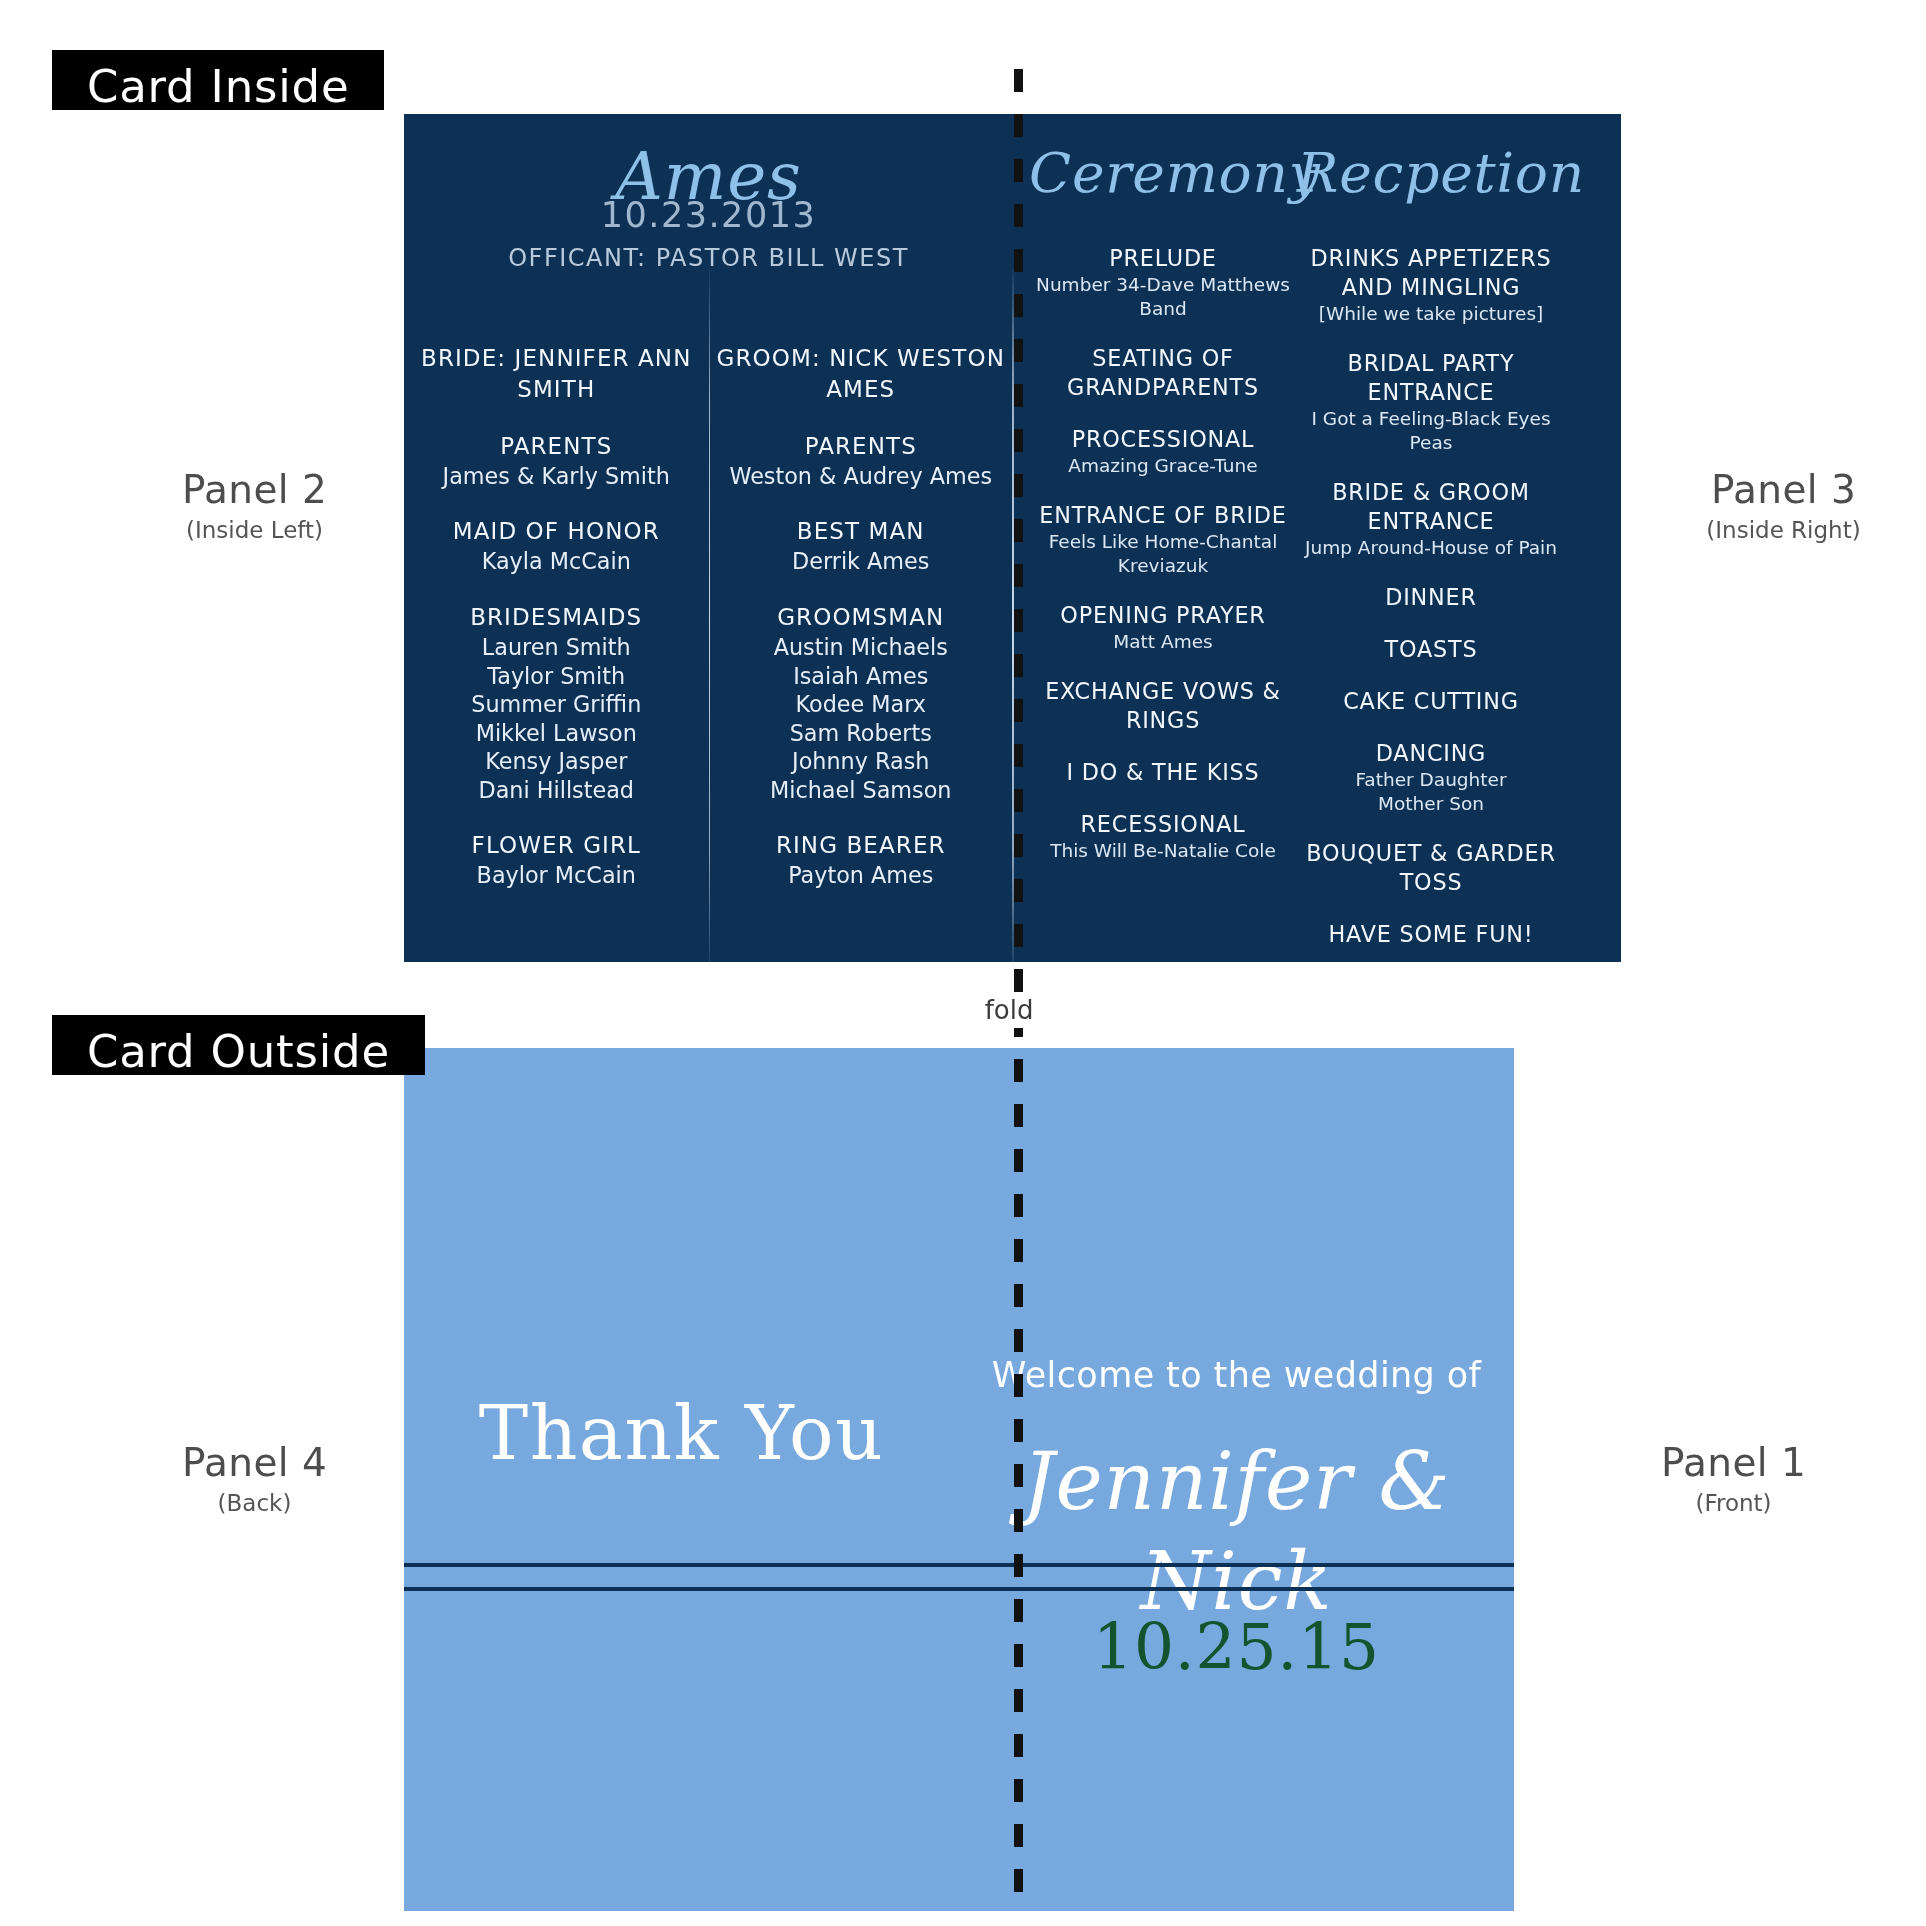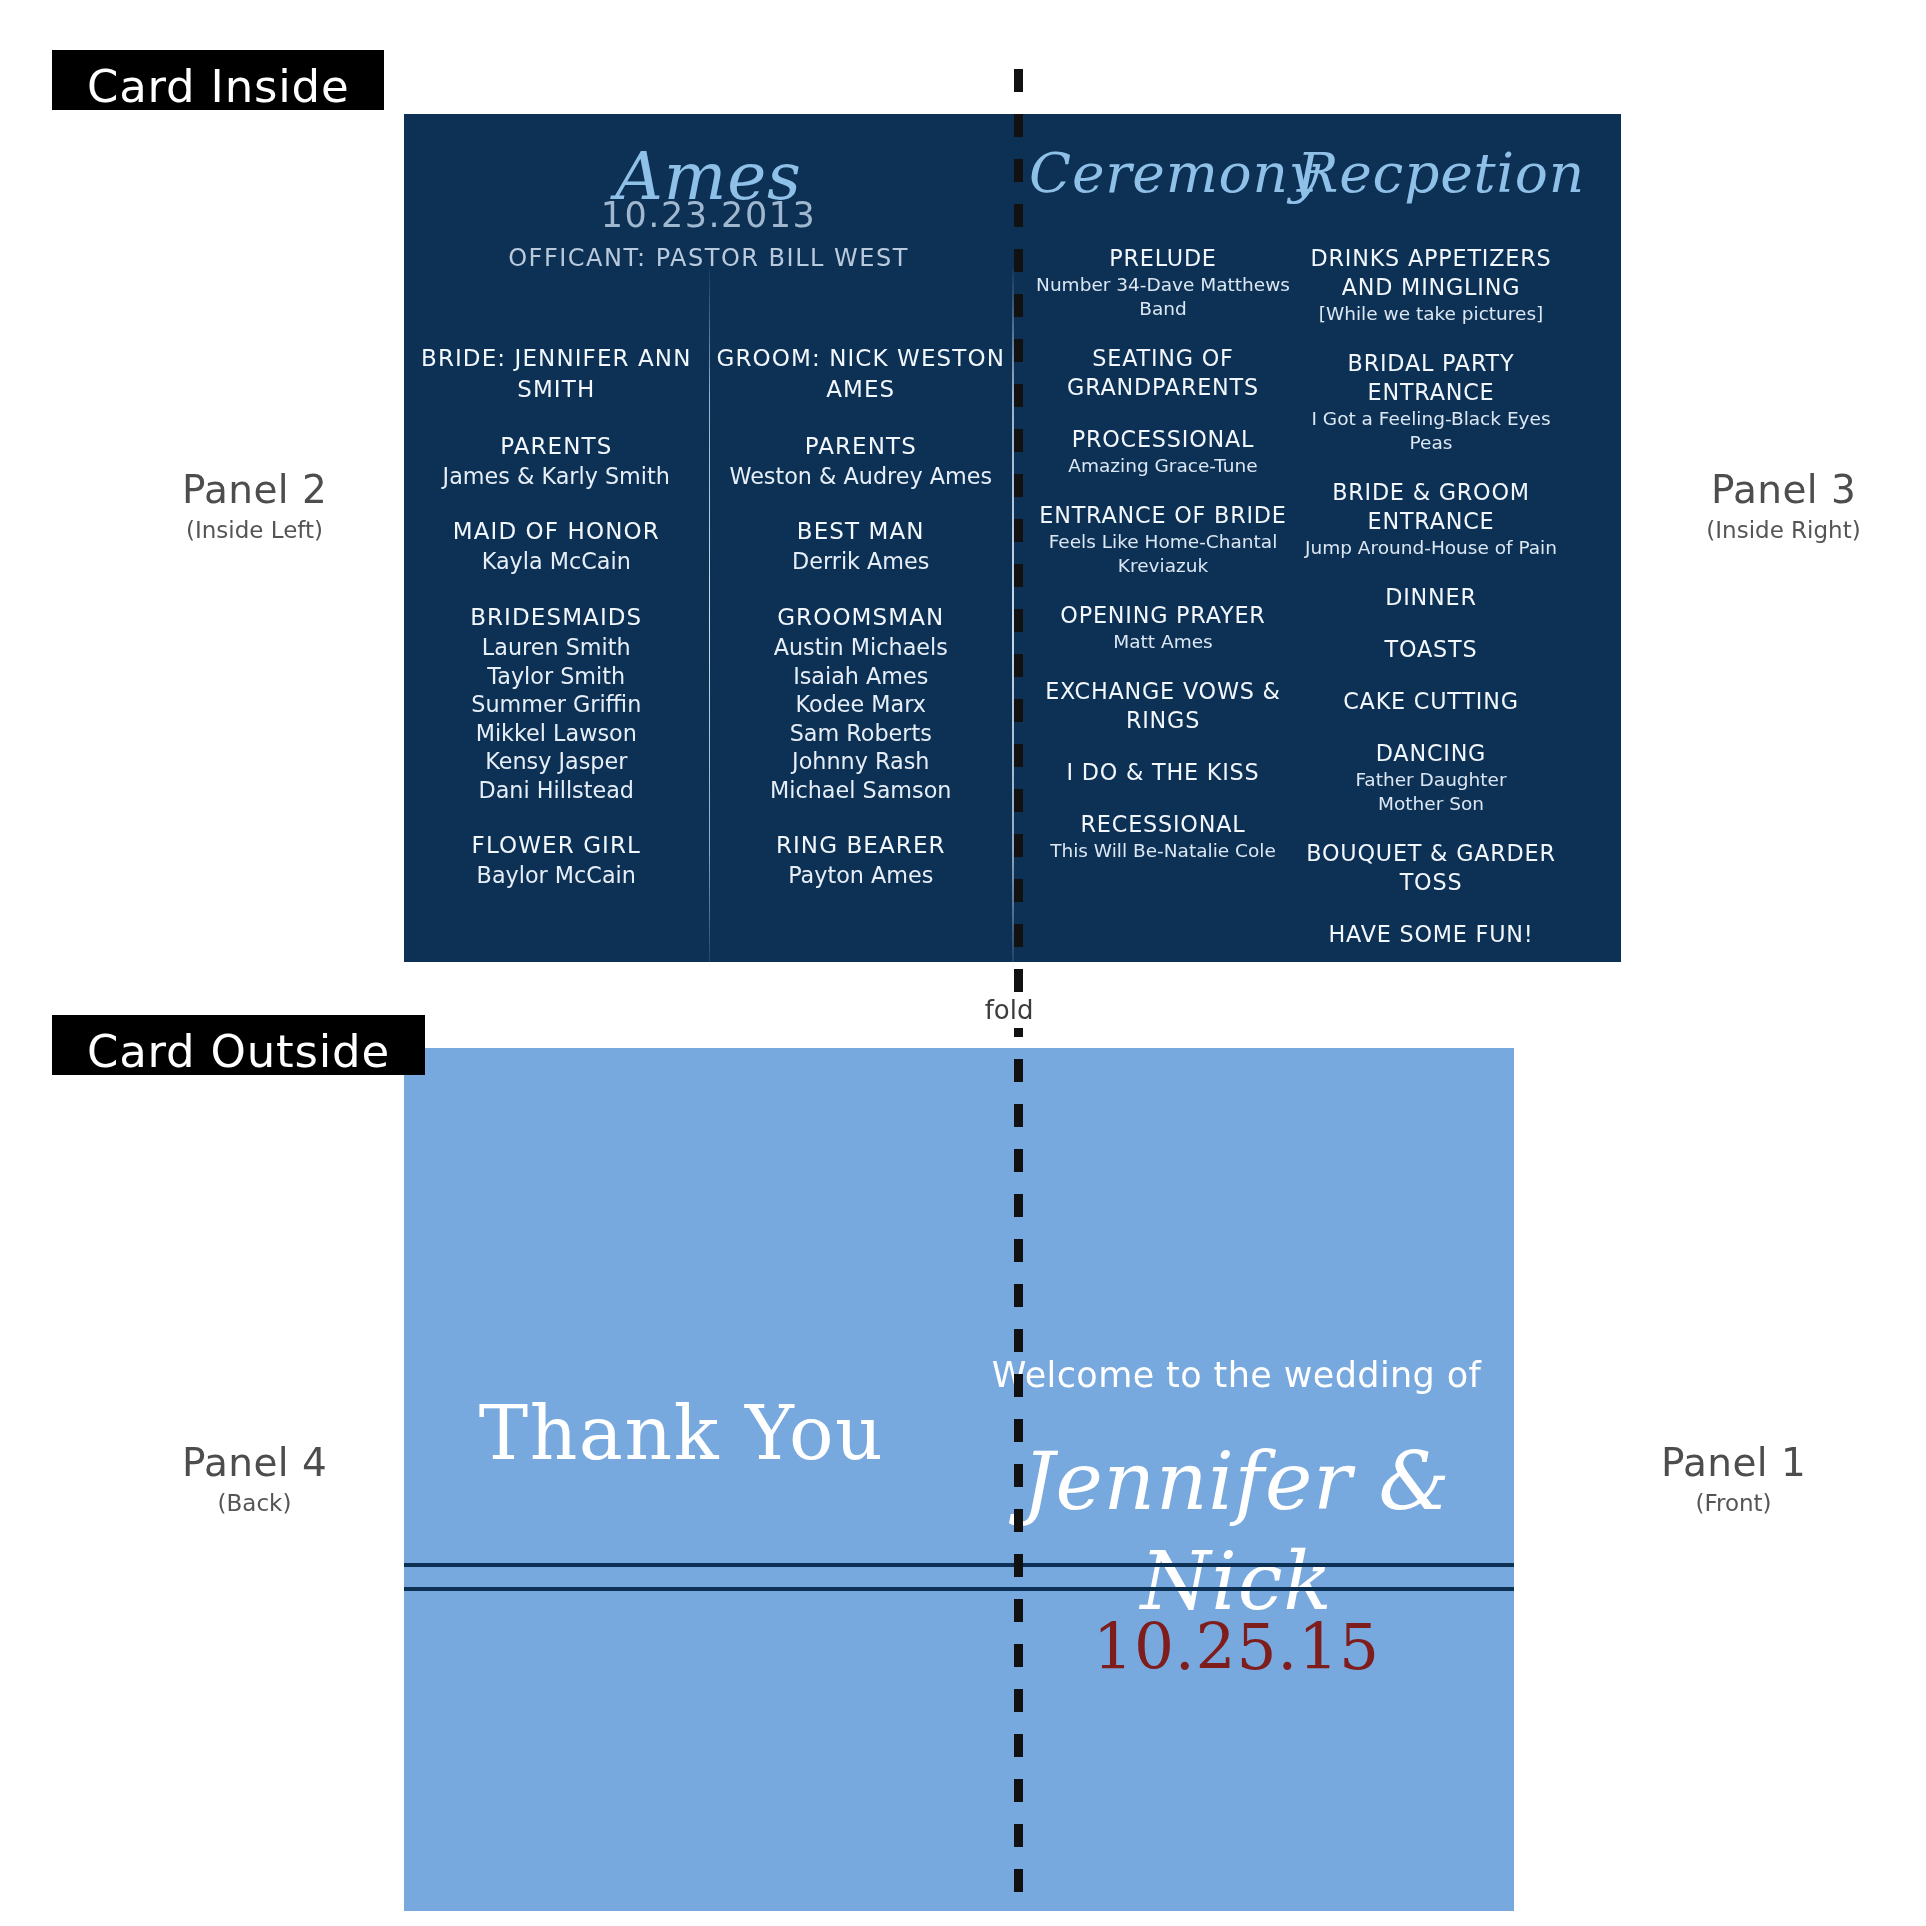--- a/index.html
+++ b/index.html
@@ -265,21 +265,21 @@
     line-height: 1.25;
     letter-spacing: 0.8px;
   }
   .front-date {
     position: absolute;
     left: 0; right: 0;
     top: 563px;
     text-align: center;
     font-family: "DejaVu Serif", serif;
     font-size: 63px;
-    color: #7f1d1d;
+    color: #14532d;
     letter-spacing: 0.8px;
   }
   
   .hrule {
     position: absolute;
     left: 0;
     width: 100%;
     background: #0d3055;
     z-index: 3;
   }

